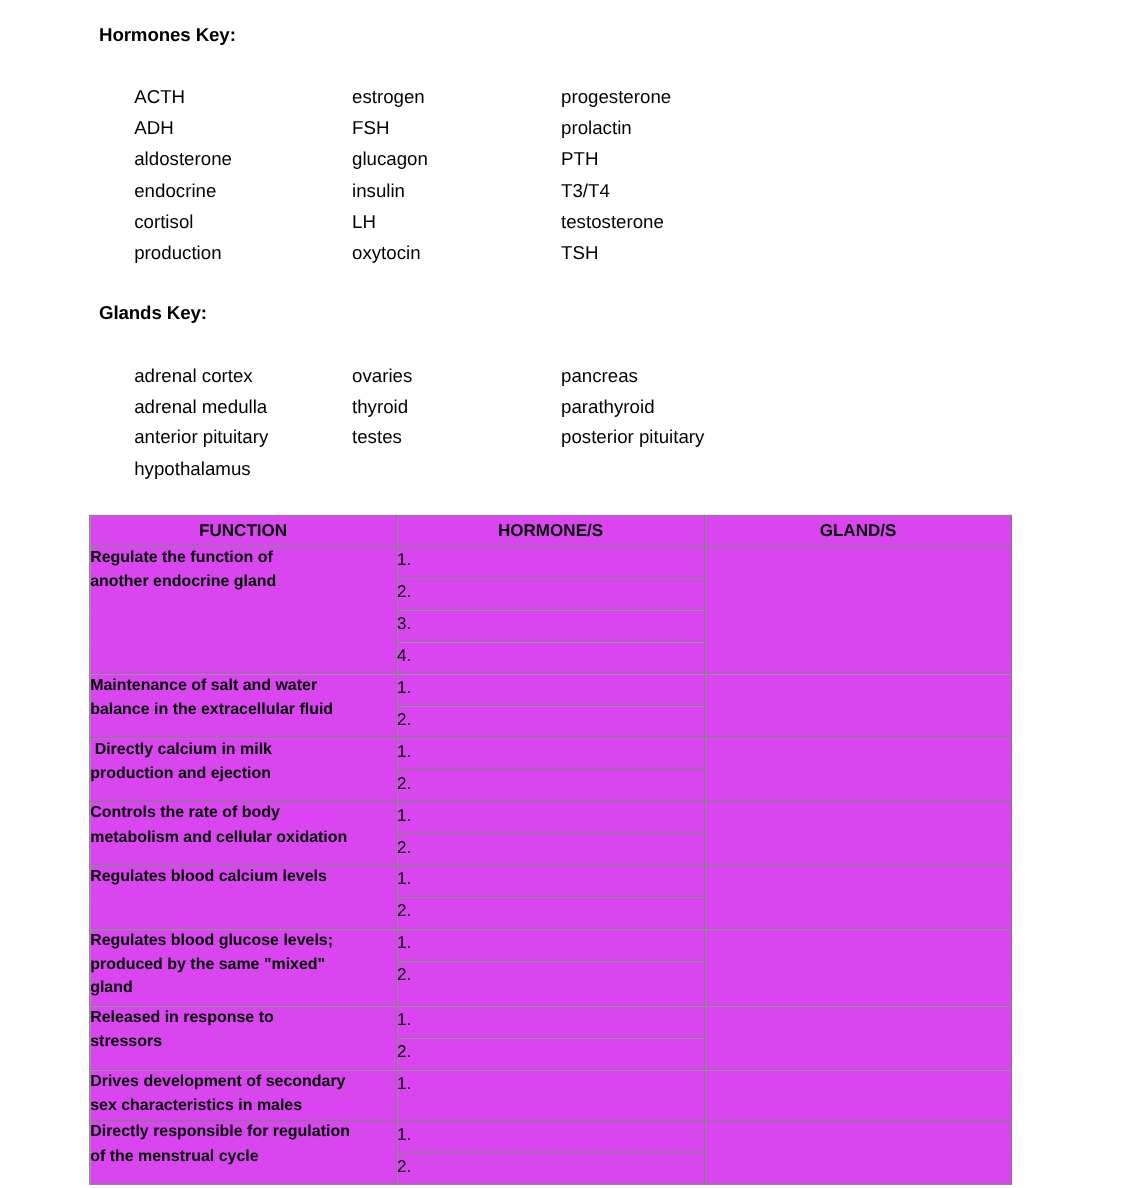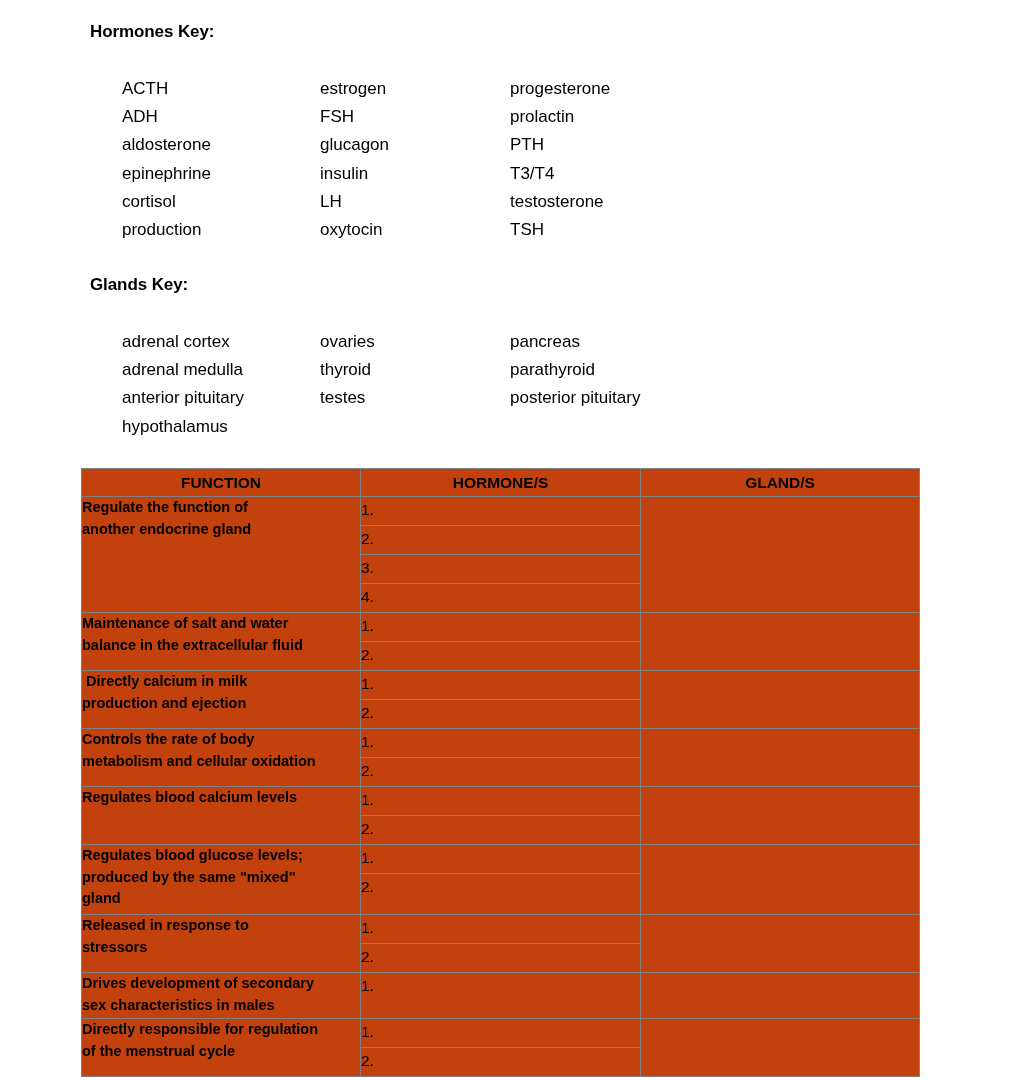--- a/index.html
+++ b/index.html
@@ -67,21 +67,21 @@
   }
   #worksheet-table col.c-function { width: 279px; }
   #worksheet-table col.c-hormone  { width: 280px; }
   #worksheet-table col.c-gland    { width: 279px; }
 
   #worksheet-table td,
   #worksheet-table th {
     border: 1px solid #808080;
     padding: 0;
     vertical-align: top;
-    background: #c2410c;
+    background: #d946ef;
   }
 
   .hdr {
     text-align: center;
     font-size: 15.5px;
     font-weight: bold;
     height: 27px;
     line-height: 27px;
     white-space: pre;
     vertical-align: middle;
@@ -114,21 +114,21 @@
 
 <div class="page">
 
   <section class="key-section" id="hormones-key">
     <h2 class="key-title">Hormones Key:</h2>
     <div class="key-grid">
       <div class="key-col key-col-0">
         <div class="key-item">ACTH</div>
         <div class="key-item">ADH</div>
         <div class="key-item">aldosterone</div>
-        <div class="key-item">epinephrine</div>
+        <div class="key-item">endocrine</div>
         <div class="key-item">cortisol</div>
         <div class="key-item">production</div>
       </div>
       <div class="key-col key-col-1">
         <div class="key-item">estrogen</div>
         <div class="key-item">FSH</div>
         <div class="key-item">glucagon</div>
         <div class="key-item">insulin</div>
         <div class="key-item">LH</div>
         <div class="key-item">oxytocin</div>

